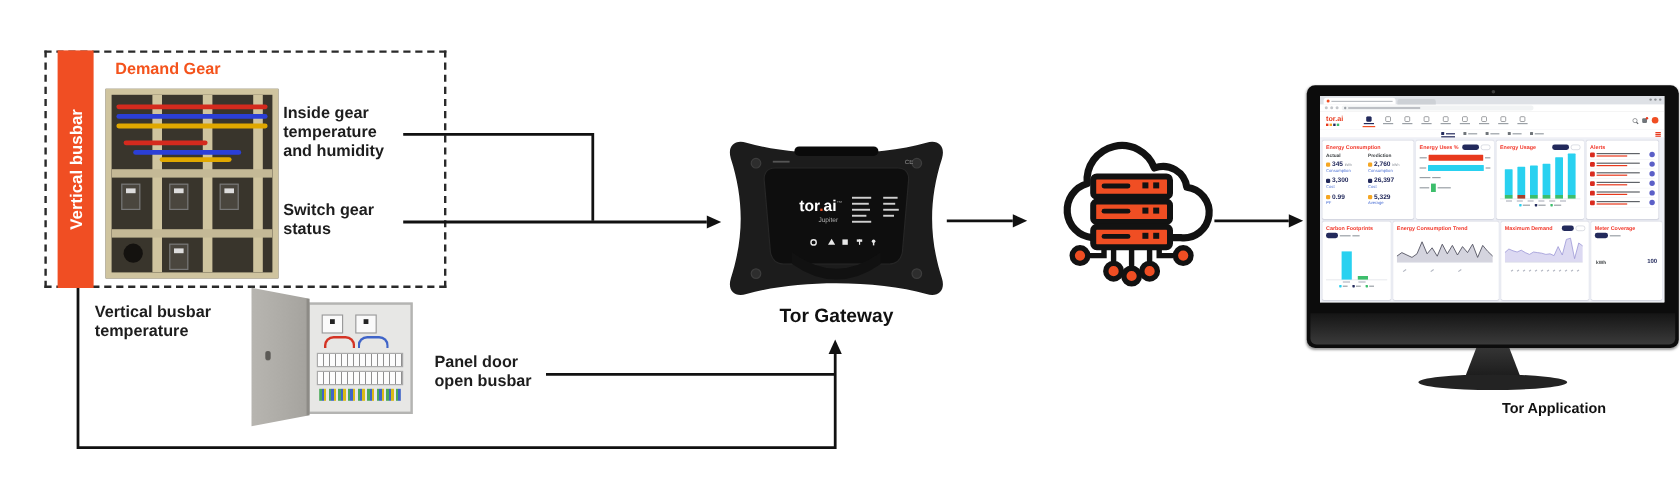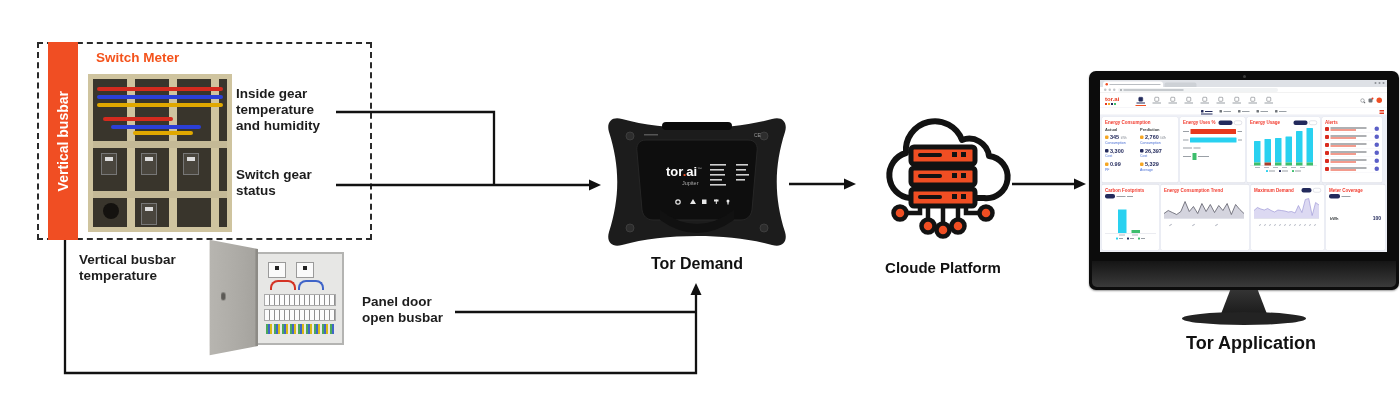--- a/index.html
+++ b/index.html
@@ -48,21 +48,21 @@
     background:repeating-linear-gradient(90deg,#3aa34a 0 2px,#2e57c4 2px 4px,#d8b500 4px 6px,#e8e8e8 6px 8px); opacity:.9; }
   .dp-door { position:absolute; left:0; top:0; width:48px; height:97px;
     background:linear-gradient(90deg,#b7b5b0,#a5a39e); border-right:3px solid #8d8b86;
     transform:perspective(160px) rotateY(32deg); transform-origin:right center; }
   .dp-key { position:absolute; left:10px; top:44px; width:4px; height:7px; background:#5c5a56; border-radius:2px; }
 
   
   .cap { position:absolute; color:#111; font-weight:600; text-align:center; z-index:4; }
   .cap-gateway { left:627px; top:255px; width:140px; font-size:16px; }
   .cap-cloud { left:853px; top:257px; width:180px; font-size:15px; font-weight:bold; line-height:21px; }
-  .cap-app { left:1156px; top:333px; width:190px; font-size:18px; }
+  .cap-app { left:1200px; top:333px; width:190px; font-size:12px; }
 
   .devsvg { position:absolute; z-index:3; }
 
   
   .monitor { position:absolute; left:1089px; top:71px; width:310px; height:219px; background:#0c0c0c;
     border-radius:7px; z-index:3; box-shadow:0 1px 2px rgba(0,0,0,.4); }
   .monitor::after { content:""; position:absolute; left:3px; right:3px; bottom:3px; height:26px;
     background:linear-gradient(#151515,#3a3a3a); border-radius:0 0 5px 5px; }
   .cam-dot { position:absolute; left:50%; top:4px; width:3px; height:3px; margin-left:-1px; background:#3c3c3c; border-radius:50%; }
   .screen { position:absolute; left:11px; top:9px; width:287px; height:172px; background:#fff; overflow:hidden; }
@@ -201,21 +201,21 @@
       <polygon points="856,184 844,178.5 844,189.5"></polygon>
       <polygon points="1086,184 1074,178.5 1074,189.5"></polygon>
       <polygon points="696,283 690.5,295 701.5,295"></polygon>
     </g>
   </svg>
 
   <div class="chamber-box"></div>
   <div class="vbar">
     <span>Vertical busbar</span>
   </div>
-  <div class="switch-gear-label">Switch Meter</div>
+  <div class="switch-gear-label">Demand Gear</div>
 
   <div class="sg-photo">
     <div class="sg-col" style="left:34px"></div>
     <div class="sg-col" style="left:76px"></div>
     <div class="sg-col" style="left:118px"></div>
     <div class="sg-shelf" style="top:62px"></div>
     <div class="sg-shelf" style="top:112px"></div>
     <div class="sg-wire" style="top:8px;background:#d42a1e"></div>
     <div class="sg-wire" style="top:16px;background:#2b3fd6"></div>
     <div class="sg-wire" style="top:24px;background:#e0a800"></div>
@@ -288,21 +288,21 @@
     <g fill="#e8e8e8">
       <circle cx="72" cy="92" r="2.2" fill="none" stroke="#e8e8e8" stroke-width="1.2"></circle>
       <polygon points="84,94 87,89 90,94"></polygon>
       <rect x="96" y="89.5" width="4.5" height="4.5"></rect>
       <rect x="108" y="89.5" width="4.5" height="2"></rect>
         <rect x="109.8" y="89.5" width="1" height="4.5"></rect>
       <circle cx="122" cy="91" r="1.5"></circle>
         <rect x="121.4" y="91" width="1.2" height="3.5"></rect>
     </g>
   </svg>
-  <div class="cap cap-gateway">Tor Demand</div>
+  <div class="cap cap-gateway">Tor Gateway</div>
 
   <svg class="devsvg" style="left:872px;top:102px" width="142" height="140" viewBox="0 0 142 140">
     <path d="M38,96 A23,23 0 0 1 34,51 A29,29 0 0 1 90,38 A20,20 0 0 1 117,54 A19,19 0 0 1 112,96 Z" fill="#fff" stroke="#121212" stroke-width="6" stroke-linejoin="round"></path>
     <g stroke="#121212" stroke-width="4.5" fill="none">
       <path d="M48,104 V111 H36"></path>
       <path d="M94,104 V111 H106"></path>
       <path d="M56,104 V118"></path>
       <path d="M71,104 V122"></path>
       <path d="M86,104 V118"></path>
     </g>
@@ -324,21 +324,20 @@
     </g>
     <g fill="#F04E23" stroke="#121212" stroke-width="4.5">
       <circle cx="28" cy="111" r="6.5"></circle>
       <circle cx="114" cy="111" r="6.5"></circle>
       <circle cx="56" cy="124" r="6.5"></circle>
       <circle cx="71" cy="128" r="6.5"></circle>
       <circle cx="86" cy="124" r="6.5"></circle>
     </g>
   </svg>
   <div class="cap cap-cloud">
-    <div>Cloude Platform</div>
   </div>
 
   <div class="monitor">
     <div class="cam-dot"></div>
     <div class="screen">
       <div class="dash">
 
         <div class="tabstrip">
           <div class="tab">
               <i></i>

